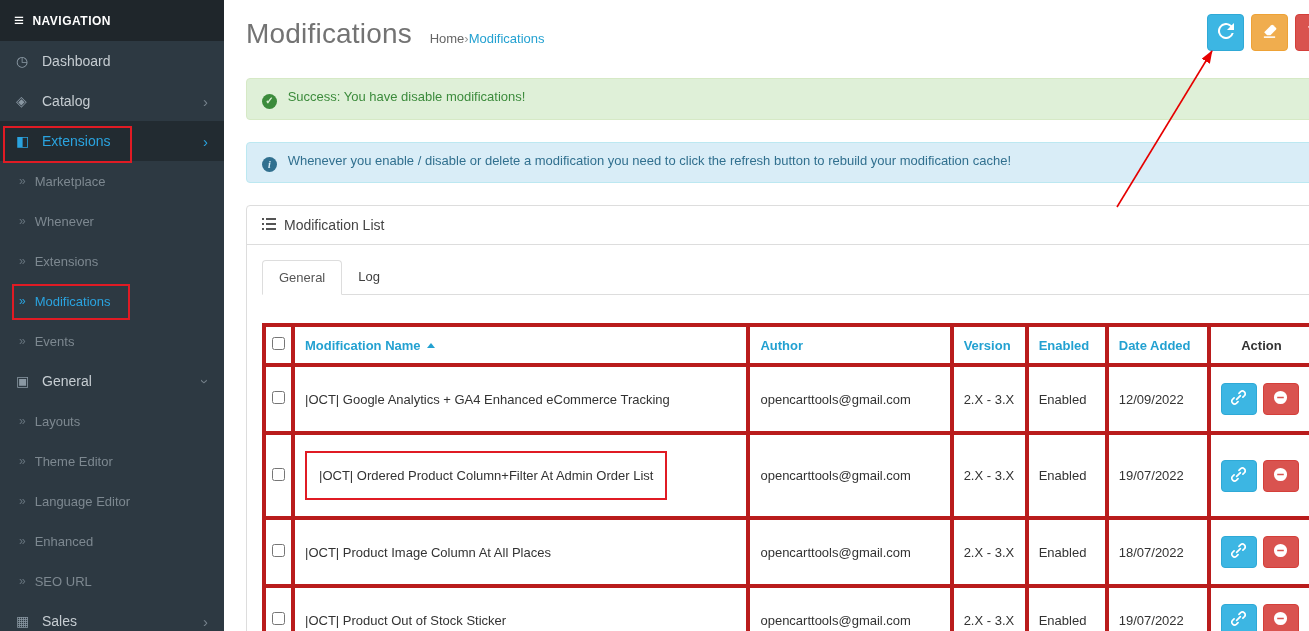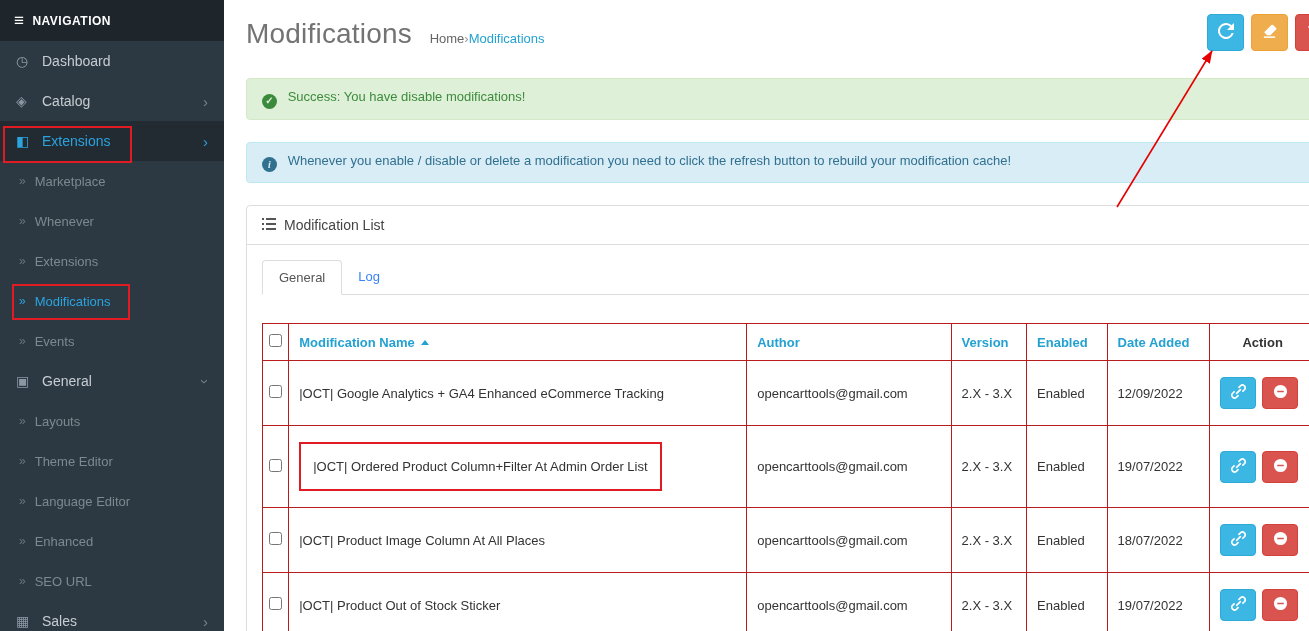--- a/index.html
+++ b/index.html
@@ -51,27 +51,27 @@
   .al-ic.success { background:#3c8b3c; color:#dff0d8; }
   .al-ic.info { background:#31708f; color:#d9edf7; font-family:"Liberation Serif", serif; font-style:italic; }
 
   
   .panel { border:1px solid #ddd; border-radius:4px 4px 0 0; background:#fff; }
   .panel-heading { padding:11px 15px; border-bottom:1px solid #ddd; color:#444; font-size:14px; display:flex; align-items:center; gap:8px; }
   .panel-body { padding:15px; }
 
   
   .tabs { display:flex; list-style:none; margin:0 0 28px; padding:0; border-bottom:1px solid #ddd; }
-  .tabs li { padding:9px 16px; font-size:13px; cursor:pointer; color:#3b82f6; }
+  .tabs li { padding:9px 16px; font-size:13px; cursor:pointer; color:#404040; }
   .tabs li.active { background:#fff; border:1px solid #ddd; border-bottom-color:#fff; border-radius:4px 4px 0 0;
                     margin-bottom:-1px; color:#555; font-weight:normal; }
 
   
   table.list { width:100%; border-collapse:collapse; }
-  table.list th, table.list td { border:1px solid #b91c1c; padding:16px 10px; text-align:left; font-size:13px; color:#333; vertical-align:middle; }
+  table.list th, table.list td { border:4px solid #b91c1c; padding:16px 10px; text-align:left; font-size:13px; color:#333; vertical-align:middle; }
   table.list thead th { padding:10px; font-weight:bold; color:#23a1d1; background:#fff; }
   table.list thead th.plain { color:#333; text-align:center; }
   table.list th.cb-col, table.list td.cb-col { width:26px; text-align:center; padding-left:6px; padding-right:6px; }
   col.c-name { width:455px; } col.c-author { width:203px; } col.c-version { width:75px; }
   col.c-status { width:80px; } col.c-date { width:102px; } col.c-action { width:105px; }
   .sort-link { cursor:pointer; display:inline-flex; align-items:center; }
   .sort-caret { width:0; height:0; border-left:4px solid transparent; border-right:4px solid transparent;
                 border-bottom:5px solid #23a1d1; display:inline-block; margin-left:6px; }
   td.action-cell { padding:10px 6px; text-align:center; }
   .action-wrap { display:inline-flex; gap:6px; }

